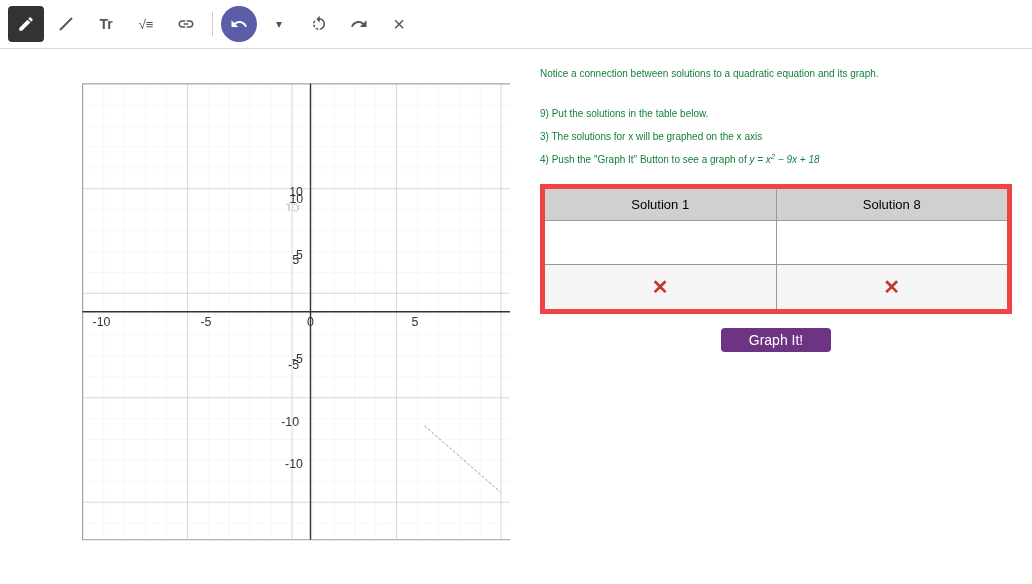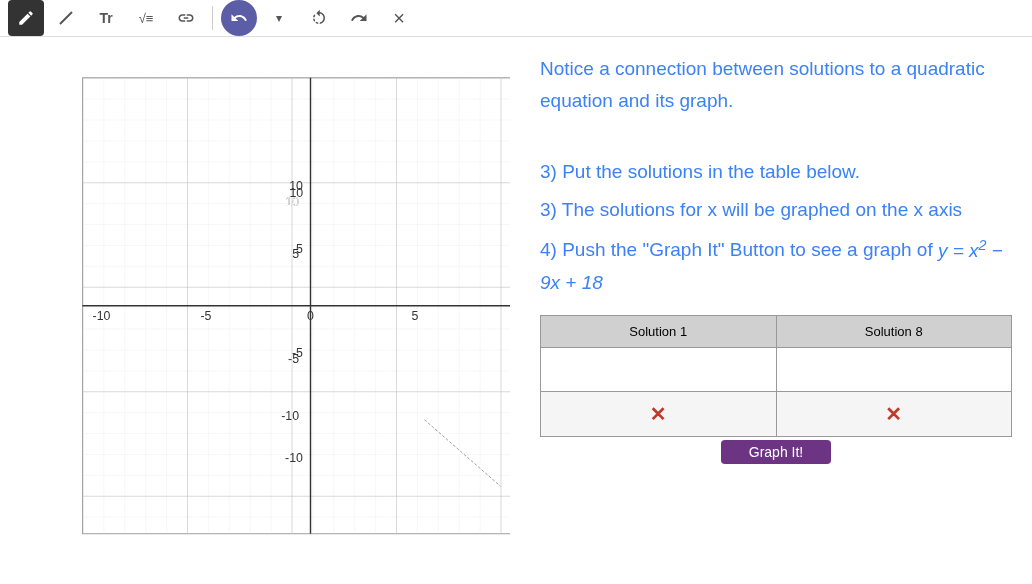--- a/index.html
+++ b/index.html
@@ -10,21 +10,21 @@
       height: 584px;
       overflow: hidden;
       display: flex;
       flex-direction: column;
     }
 
     
     .toolbar {
       display: flex;
       align-items: center;
-      padding: 0 8px;
+      padding: 6px 8px;
       background: #fff;
       border-bottom: 1px solid #ddd;
       gap: 4px;
     }
     .tool-btn {
       width: 36px;
       height: 36px;
       border: none;
       background: transparent;
       cursor: pointer;
@@ -77,36 +77,36 @@
     }
 
     
     .right-panel {
       flex: 1;
       padding: 16px 20px;
       overflow-y: auto;
     }
 
     .instructions {
-      font-size: 19px;
-      color: #3b82f6;
+      font-size: 10px;
+      color: #15803d;
       line-height: 1.7;
       margin-bottom: 16px;
     }
 
     .instructions p {
       margin-bottom: 6px;
     }
 
     
     .solution-table {
       width: 100%;
       border-collapse: collapse;
-      border: 1px solid #ef4444;
-      margin-bottom: 3px;
+      border: 5px solid #ef4444;
+      margin-bottom: 14px;
     }
     .solution-table th {
       background: #d0d0d0;
       border: 1px solid #999;
       padding: 8px 16px;
       text-align: center;
       font-weight: 500;
       font-size: 13px;
     }
     .solution-table td {
@@ -254,21 +254,21 @@
       <text x="242" y="414" text-anchor="end" font-size="13" fill="#333">-10</text>
 
       <line x1="370" y1="370" x2="450" y2="440" stroke="#999" stroke-width="1" stroke-dasharray="3,2"></line>
     </svg>
   </div>
 
   <div class="right-panel">
     <div class="instructions">
       <p>Notice a connection between solutions to a quadratic equation and its graph.</p>
       <br>
-      <p>3) Put the solutions in the table below.</p>
+      <p>9) Put the solutions in the table below.</p>
       <p>3) The solutions for x will be graphed on the x axis</p>
       <p>
         4) Push the "Graph It" Button to see a graph of <span class="math-eq">y = x<sup>2</sup> − 9x + 18</span>
       </p>
     </div>
 
     <table class="solution-table">
       <thead>
         <tr>
           <th>Solution 1</th>

